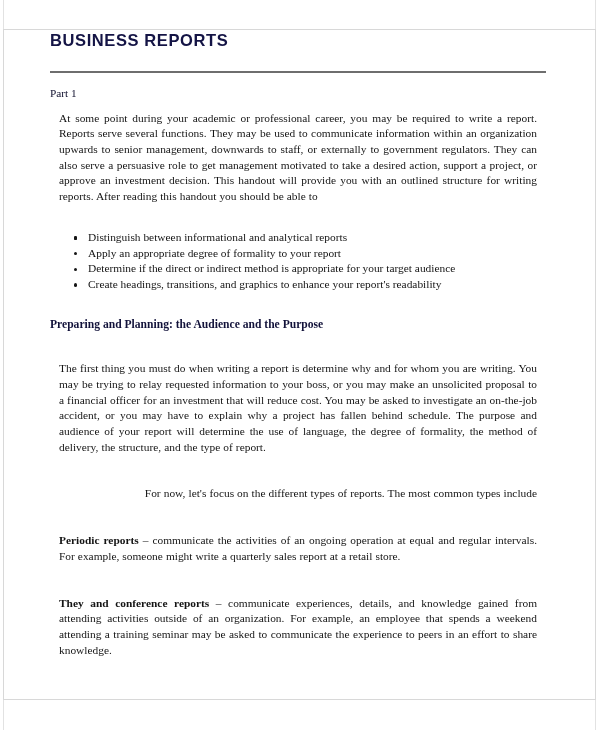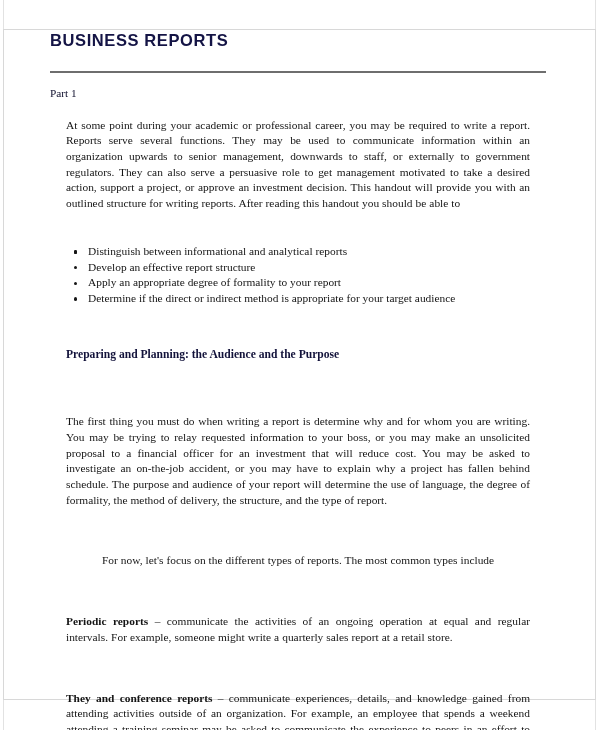--- a/index.html
+++ b/index.html
@@ -83,33 +83,33 @@
     color: #10102e;
     line-height: 15.6px;
     margin: 0;
   }
 
   .section-heading {
     font-size: 11.6px;
     font-weight: bold;
     color: #12123a;
     line-height: 15.6px;
-    margin: 16px;
+    margin: 0;
   }
 
   p.body {
     font-size: 11.4px;
     line-height: 15.7px;
     color: #141414;
     text-align: justify;
-    margin: 16px;
+    margin: 9px;
     word-spacing: 0.2px;
   }
   p.body.flush {
-    text-align: center;
+    text-align: right;
   }
 
   .lead {
     font-weight: bold;
   }
 
   ul.bullets {
     margin: 0;
     padding: 0;
     list-style: none;
@@ -158,29 +158,29 @@
   <ul class="bullets">
     <li>
       <span class="dot"></span>
     </li>
     <li>
       <span class="dot"></span>
       <span>Distinguish between informational and analytical reports</span>
     </li>
     <li>
       <span class="dot"></span>
-      <span>Develop an effective report structure</span>
-    </li>
-    <li>
-      <span class="dot"></span>
       <span>Apply an appropriate degree of formality to your report</span>
     </li>
     <li>
       <span class="dot"></span>
       <span>Determine if the direct or indirect method is appropriate for your target audience</span>
+    </li>
+    <li>
+      <span class="dot"></span>
+      <span>Create headings, transitions, and graphics to enhance your report's readability</span>
     </li>
   </ul>
 
   <div class="gap-xl"></div>
 
   <div class="section-heading">Preparing and Planning: the Audience and the Purpose</div>
 
   <div class="gap-lg"></div>
 
   <p class="body">The first thing you must do when writing a report is determine why and for whom you are writing.  You may be trying to relay requested information to your boss, or you may make an unsolicited proposal to a financial officer for an investment that will reduce cost.  You may be asked to investigate an on-the-job accident, or you may have to explain why a project has fallen behind schedule.  The purpose and audience of your report will determine the use of language, the degree of formality, the method of delivery, the structure, and the type of report.</p>

